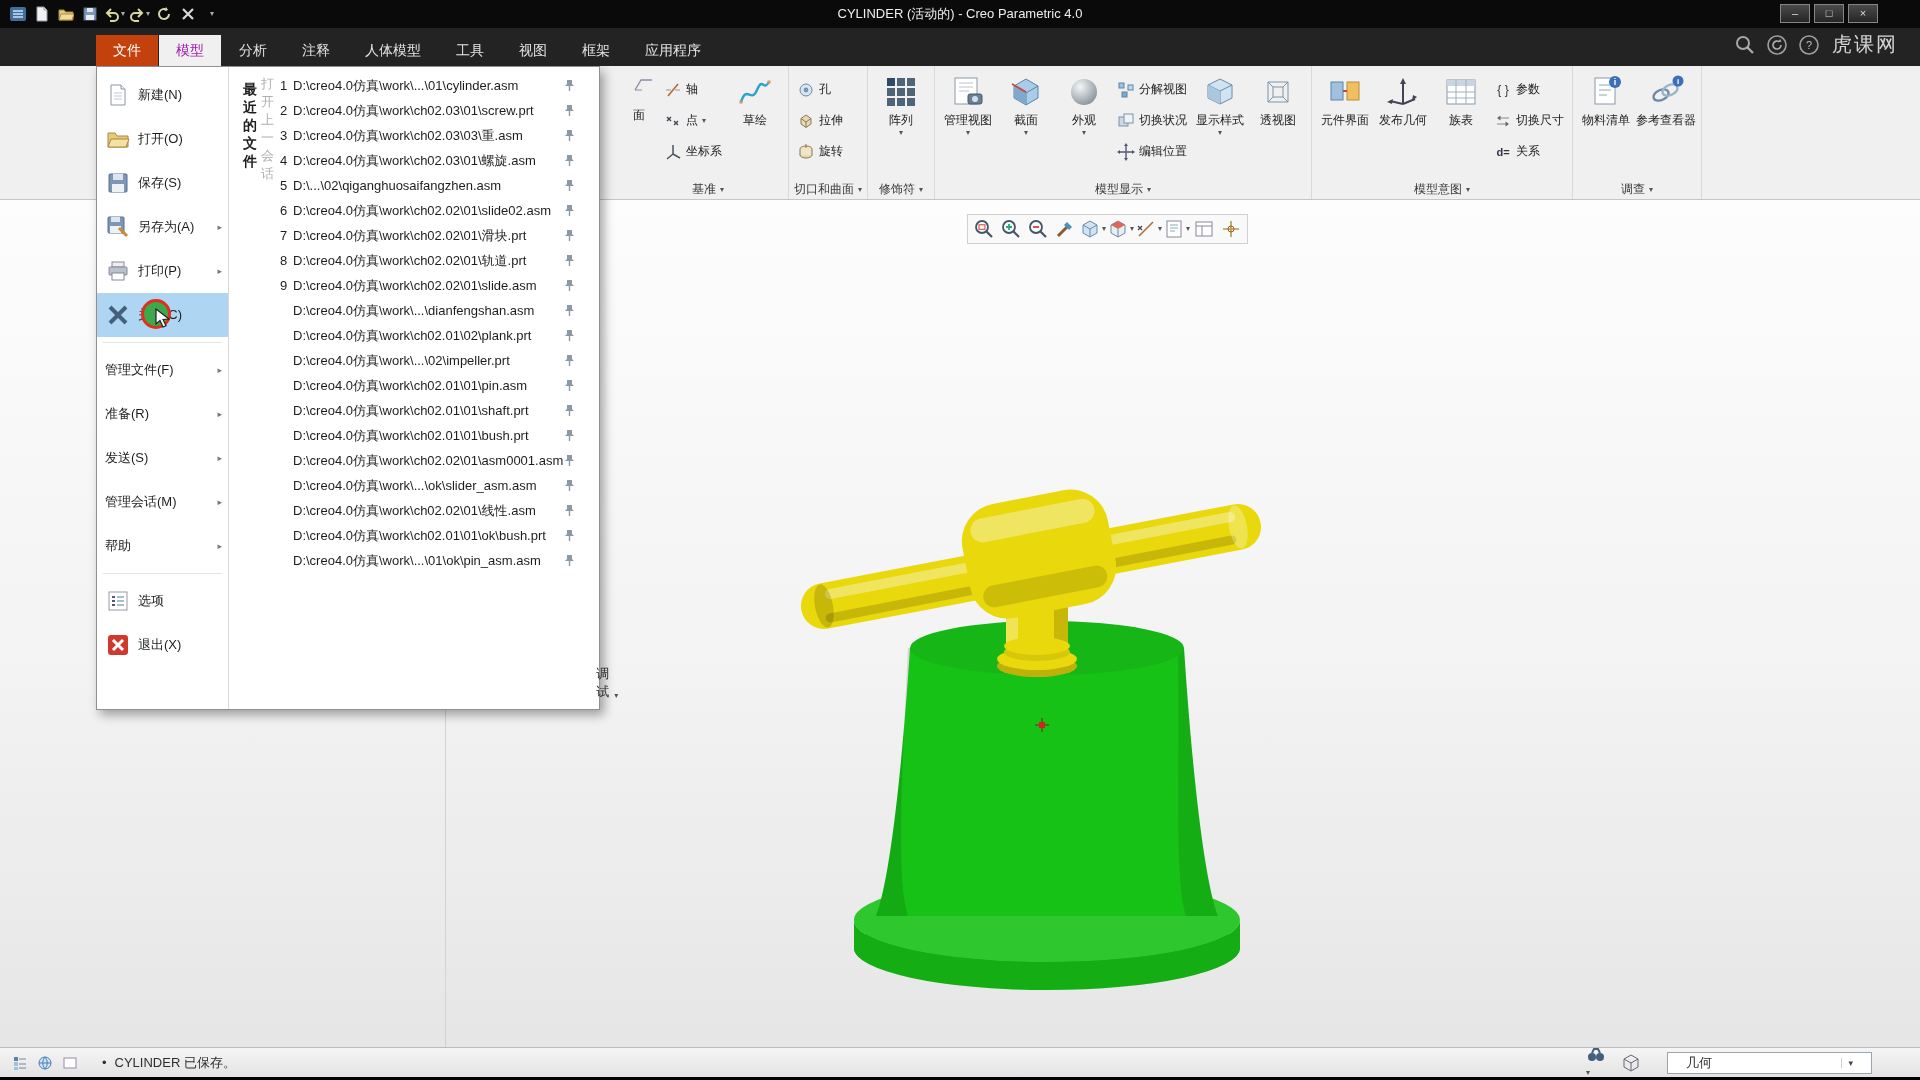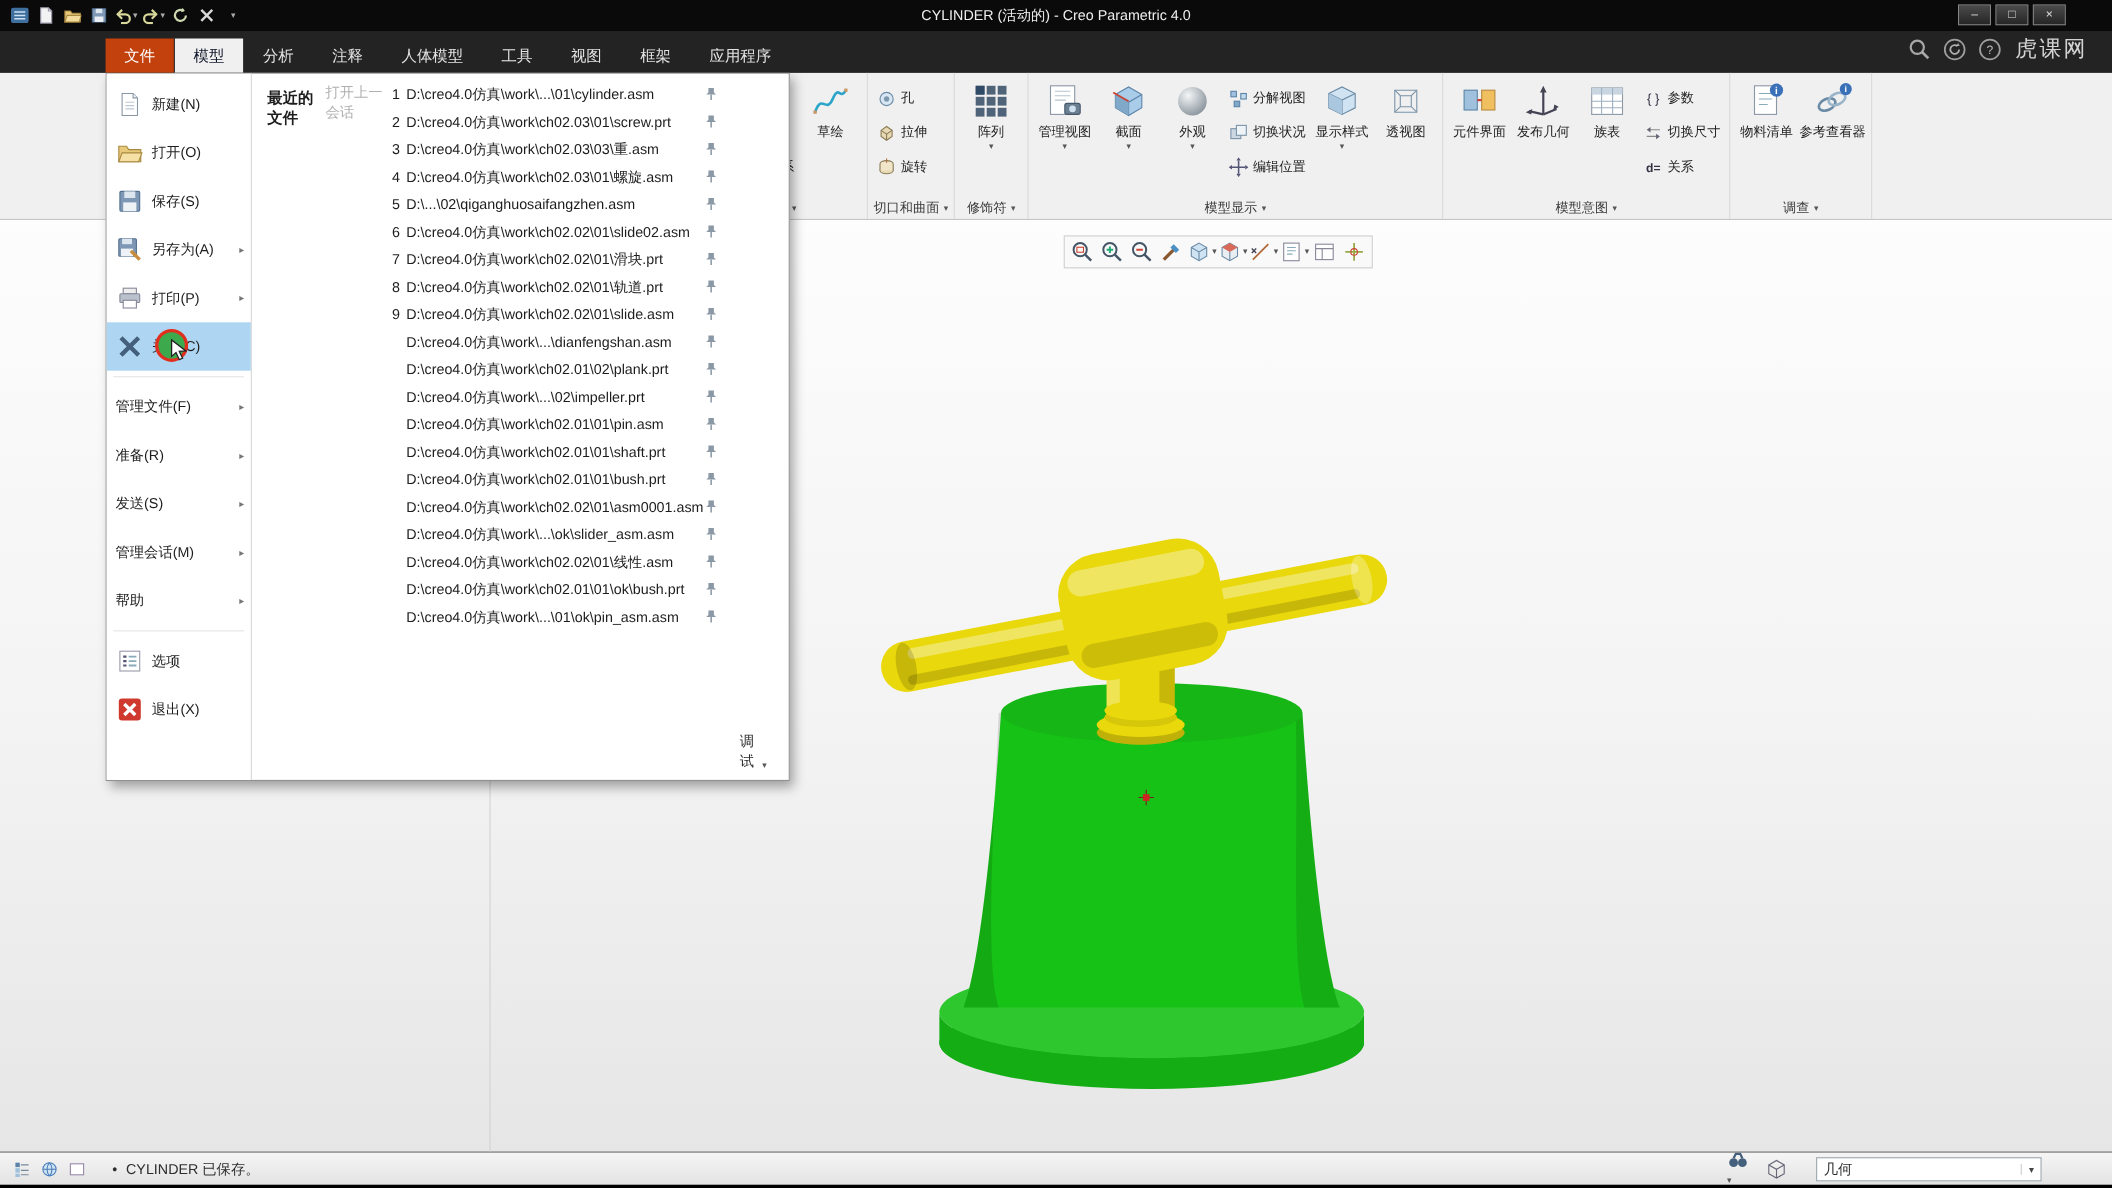--- a/index.html
+++ b/index.html
@@ -13,21 +13,21 @@
 .qat-btn{height:22px;min-width:20px;display:flex;align-items:center;justify-content:center;gap:1px}
 .qat-btn .caret{color:#aaa}
 .title-text{position:absolute;left:0;right:0;text-align:center;font-size:13px;color:#eee;pointer-events:none}
 .win-controls{position:absolute;right:42px;top:4px;display:flex;gap:4px;z-index:2}
 .win-btn{width:30px;height:19px;border:1px solid #858585;background:linear-gradient(#4a4a4a,#262626);color:#ddd;font-size:11px;line-height:16px;text-align:center}
 
 
 .tabrow{position:absolute;top:28px;left:0;width:100%;height:38px;background:#232323;display:flex;align-items:flex-end;padding-left:96px;z-index:55}
 .tab{height:31px;padding:0 17px;display:flex;align-items:center;font-size:14px;color:#e3e3e3;margin-right:1px;white-space:nowrap}
 .tab.file{background:#c2410c;color:#fff}
-.tab.active{background:#f0f0f0;color:#0f172a}
+.tab.active{background:#f0f0f0;color:#a21caf}
 .watermark{position:absolute;right:22px;top:31px;display:flex;align-items:center;gap:12px;z-index:70}
 .wm-ic{width:22px;height:22px;opacity:.8}
 .wm-text{font-size:20px;color:rgba(255,255,255,.8);letter-spacing:2px}
 
 
 .ribbon{position:absolute;top:66px;left:0;width:100%;height:134px;background:#f0f0f0;border-bottom:1px solid #c6c6c6;z-index:10}
 #ribbon-groups{position:absolute;left:628px;top:0;height:100%;display:flex}
 .rgroup{height:100%;display:flex;flex-direction:column;border-right:1px solid #d9d9d9;padding:0 5px}
 .rgroup-content{flex:1;display:flex;align-items:flex-start;gap:2px}
 .big-btn{min-width:56px;display:flex;flex-direction:column;align-items:center;padding-top:8px;font-size:12px;color:#1e1e1e;text-align:center}
@@ -43,21 +43,21 @@
 .graphics{position:absolute;top:200px;left:0;width:100%;bottom:33px;background:linear-gradient(180deg,#fdfdfd 0%,#f3f3f3 55%,#e6e6e6 100%)}
 .nav-divider{position:absolute;left:445px;top:0;bottom:0;width:1px;background:#d2d2d2}
 .gtoolbar{position:absolute;left:967px;top:14px;height:30px;display:flex;align-items:center;gap:1px;background:rgba(248,248,248,.92);border:1px solid #d0d0d0;padding:0 3px}
 .gt-btn{height:26px;min-width:26px;display:flex;align-items:center;justify-content:center;gap:1px}
 .model{position:absolute;left:790px;top:270px}
 .model .green{fill:var(--mgreen)}
 .model .yellow{fill:var(--myellow)}
 .model .ybar{stroke:var(--myellow);stroke-width:46;stroke-linecap:round}
 
 
-.file-menu{position:absolute;left:96px;top:66px;width:622px;height:644px;background:#fff;border:1px solid #909090;box-shadow:4px 5px 10px rgba(0,0,0,.35);display:flex;z-index:50}
+.file-menu{position:absolute;left:96px;top:66px;width:504px;height:644px;background:#fff;border:1px solid #909090;box-shadow:4px 5px 10px rgba(0,0,0,.35);display:flex;z-index:50}
 .fm-left{width:132px;border-right:1px solid #d8d8d8;padding-top:6px;background:#fff}
 .fm-item{height:44px;display:flex;align-items:center;gap:7px;padding:0 6px 0 8px;font-size:13px;color:#1d1d1d;position:relative}
 .fm-icon{width:26px;height:26px;flex:none;display:flex;align-items:center;justify-content:center}
 .fm-item .sub{margin-left:auto;color:#777;font-size:9px}
 .fm-item.hl{background:#aed6f2}
 .fm-sep{height:1px;background:#e4e4e4;margin:5px 6px}
 .annot{position:absolute;left:44px;top:6px;width:30px;height:30px;border:3px solid #e12f1f;border-radius:50%;background:#3ca94c}
 .cursor{position:absolute;left:58px;top:15px}
 .fm-right{flex:1;display:flex;flex-direction:row;padding:6px 6px 6px 10px;min-width:0}
 .fm-title{font-size:14px;font-weight:bold;color:#1d1d1d;padding:8px 0 10px 4px}
@@ -68,21 +68,21 @@
 .recent-item .pin{margin-left:auto;flex:none;padding-right:4px}
 .fm-debug{align-self:flex-end;display:flex;align-items:flex-end;gap:5px;font-size:13px;color:#2a2a2a;padding:4px 14px 2px}
 
 
 .statusbar{position:absolute;left:0;bottom:3px;width:100%;height:30px;background:linear-gradient(#f5f5f5,#e3e3e3);border-top:1px solid #bcbcbc;display:flex;align-items:center;font-size:13px;color:#2e2e2e;z-index:20}
 .sb-icons{display:flex;align-items:center;gap:9px;padding:0 10px}
 #sb-left{padding-left:12px}
 #sb-right{gap:15px;padding-right:26px}
 .sb-msg{margin-left:14px;display:flex;gap:8px;align-items:center}
 .sb-spacer{flex:1}
-.sb-combo{width:205px;height:22px;background:#fff;border:1px solid #9aa5ad;display:flex;align-items:center;padding:0 6px;margin-right:64px}
+.sb-combo{width:205px;height:22px;background:#fff;border:1px solid #9aa5ad;display:flex;align-items:center;padding:0 18px;margin-right:48px}
 .sb-combo .caret{margin-left:auto;font-size:9px;color:#444;border-left:1px solid #ccc;padding-left:6px}
 .bottom-strip{position:absolute;left:0;bottom:0;width:100%;height:3px;background:#000}
 </style>
 </head>
 <body>
 
 <div class="titlebar">
   <div class="qat" id="qat">
       <div class="qat-btn">
         <span>

